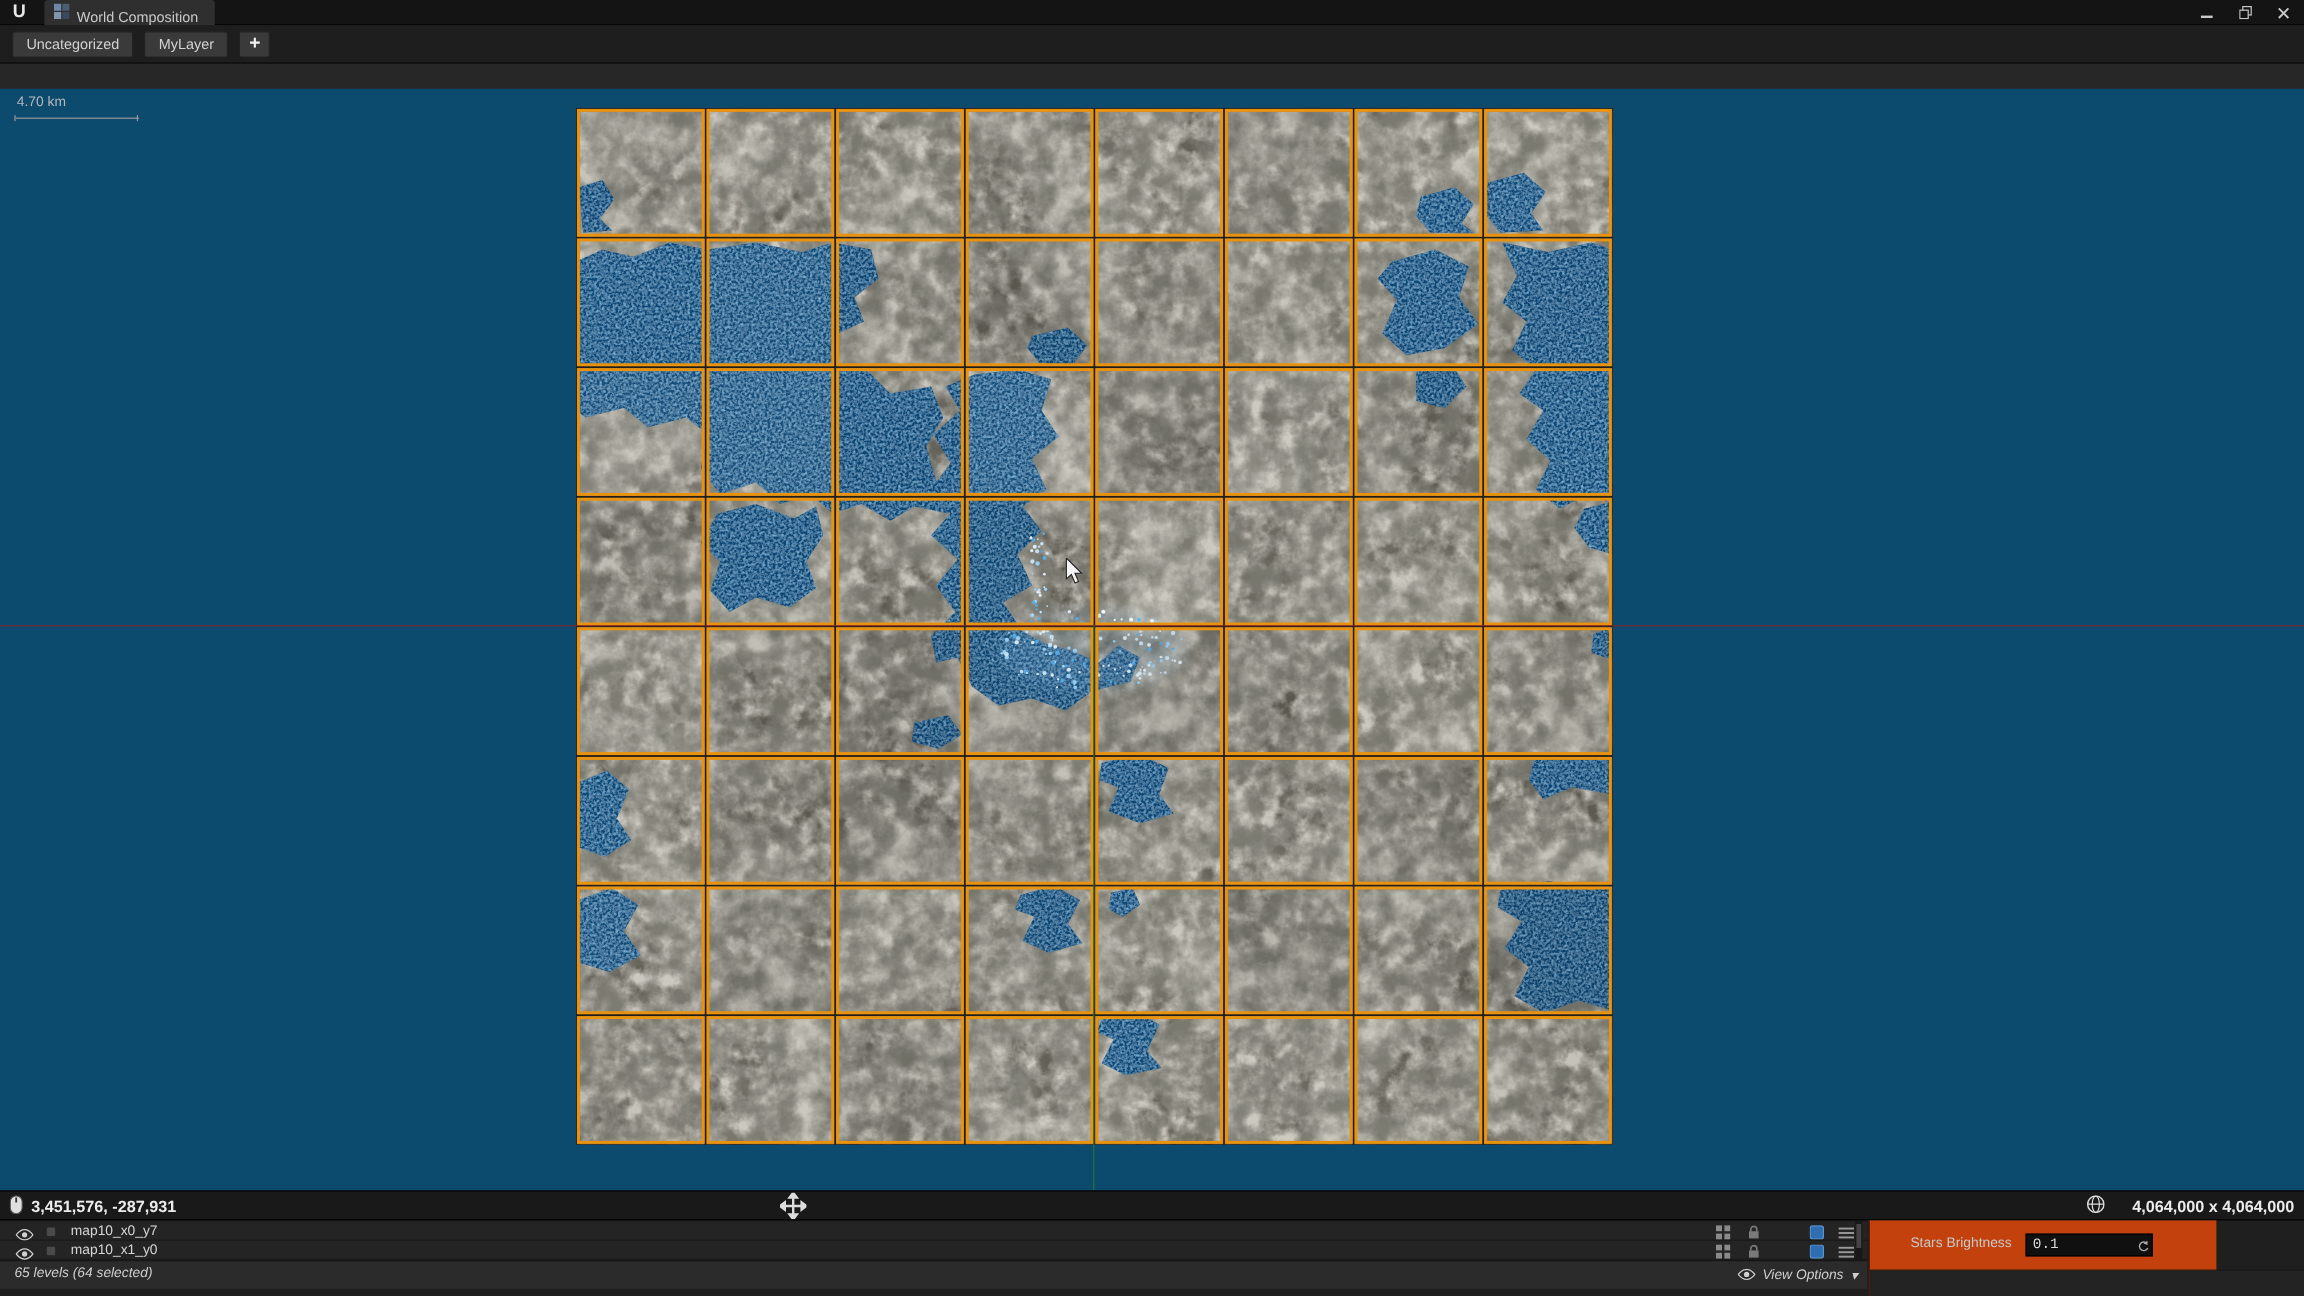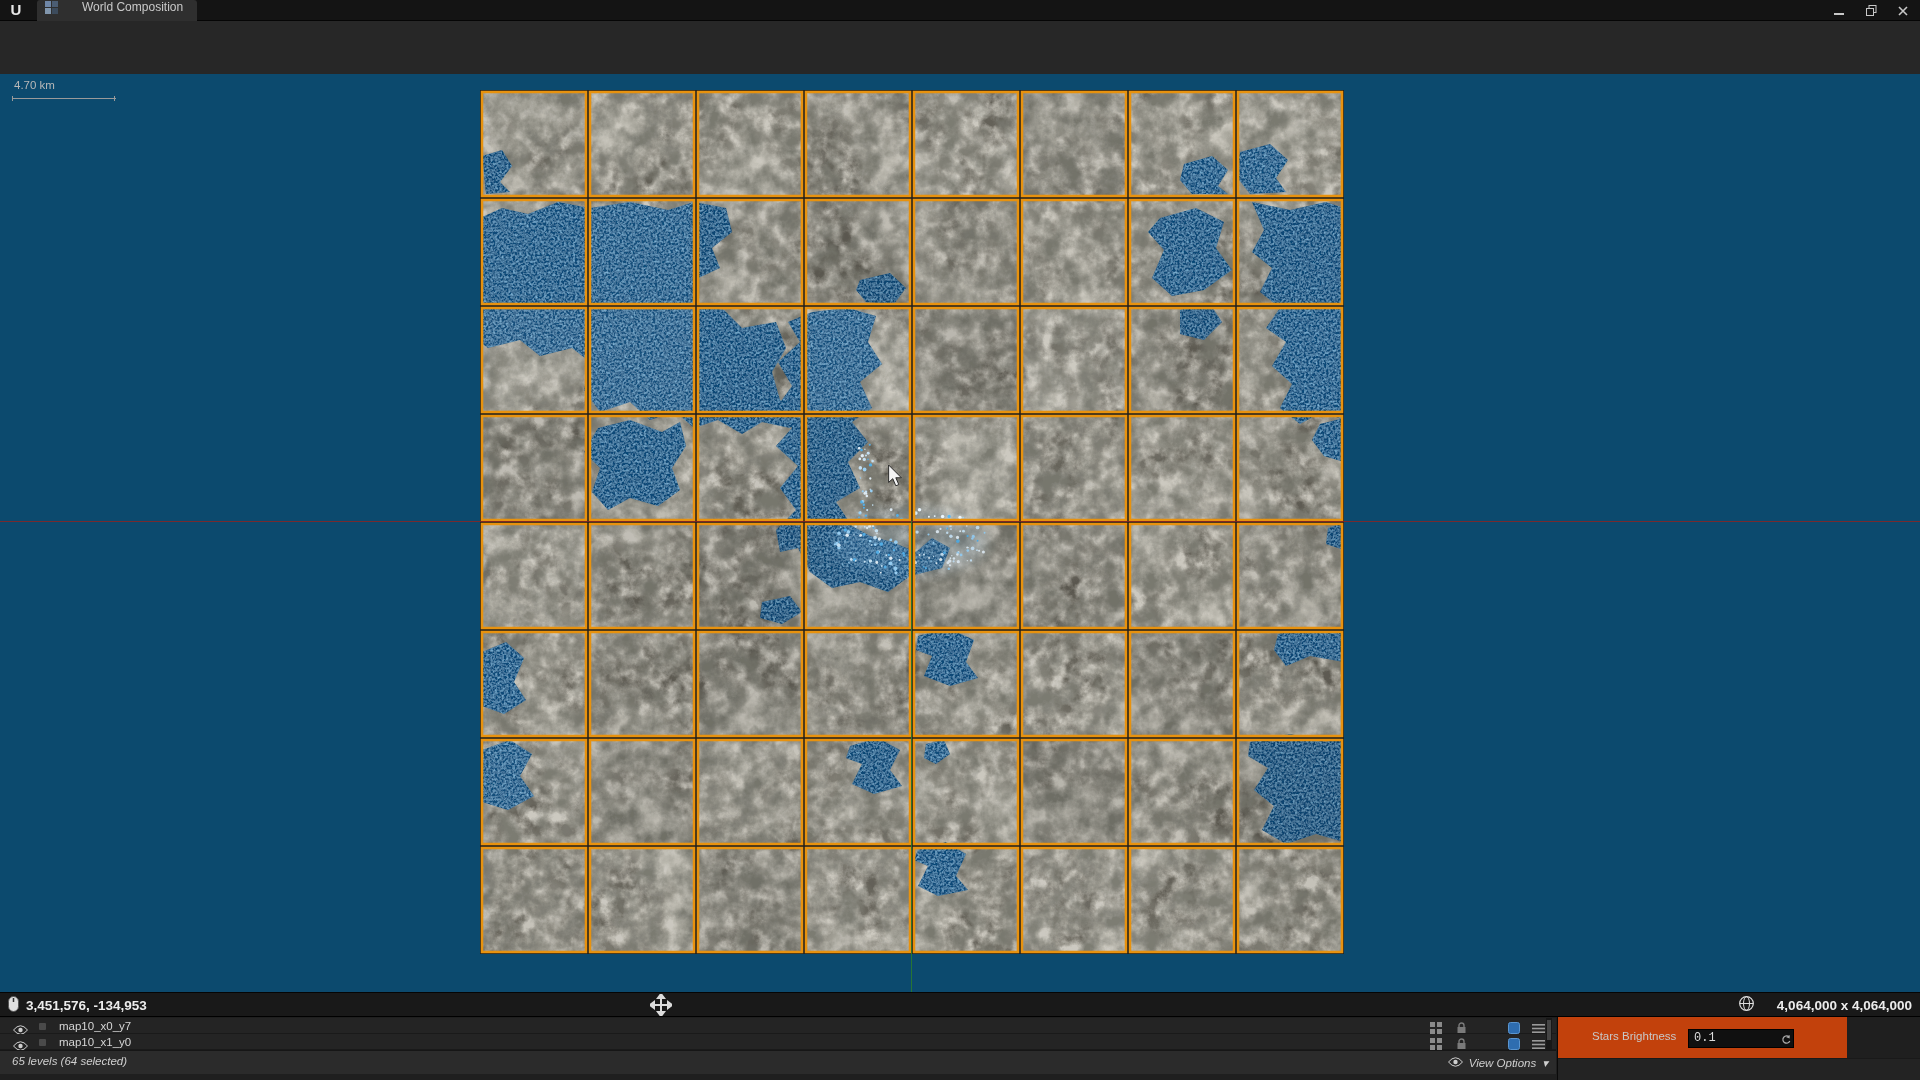--- a/index.html
+++ b/index.html
@@ -6,21 +6,21 @@
   html,body { width:1920px; height:1080px; overflow:hidden; background:#1a1a1a;
     font-family:"Liberation Sans", sans-serif; }
   .app { position:relative; width:1920px; height:1080px; background:#272727; }
 
   
   .title-bar { position:absolute; left:0; top:0; width:1920px; height:21px;
     background:#141414; border-bottom:1px solid #050505; }
   .logo { position:absolute; left:7px; top:1px; width:18px; height:18px;
     color:#e8e8e8; font-weight:bold; font-size:15px; line-height:18px; text-align:center; }
   .doc-tab { position:absolute; left:37px; top:0; height:21px; padding:0 14px 0 8px;
-    background:#2f2f2f; border-radius:3px 3px 0 0; display:flex; align-items:flex-start; gap:24px; }
+    background:#2f2f2f; border-radius:3px 3px 0 0; display:flex; align-items:flex-end; gap:6px; }
   .tab-label { font-size:12px; color:#c9c9c9; white-space:nowrap; }
   .win-controls { position:absolute; right:6px; top:0; height:21px; display:flex; align-items:center; gap:10px; }
   .win-btn { width:22px; height:16px; display:flex; align-items:center; justify-content:center; }
 
   
   .layers-bar { position:absolute; left:0; top:21px; width:1920px; height:32px;
     background:#1e1e1e; border-bottom:1px solid #0c0c0c; display:flex; align-items:center;
     padding-left:10px; gap:9px; }
   .layer-btn { height:22px; padding:0 11px; background:#3a3a3a; border:1px solid #222;
     border-radius:2px; color:#d2d2d2; font-size:12px; font-family:inherit; }
@@ -114,20 +114,25 @@
           </svg>
       </div>
       <div class="win-btn">
         <svg width="10" height="10">
             <path d="M1 1 L9 9 M9 1 L1 9" stroke="#c8c8c8" stroke-width="1.6"></path>
           </svg>
       </div>
     </div>
   </div>
 
+  <div class="layers-bar">
+    <button class="layer-btn">Uncategorized</button>
+    <button class="layer-btn">MyLayer</button>
+    <button class="add-btn">+</button>
+  </div>
 
 
   <div class="viewport">
     <div class="scale-label">4.70 km</div>
     <div class="scale-line"></div>
 
     <svg id="world-map" width="864" height="864">
       <defs>
         <filter id="fLow" x="0%" y="0%" width="100%" height="100%">
           <feTurbulence type="fractalNoise" baseFrequency="0.013" numOctaves="3" seed="5"></feTurbulence>
@@ -524,21 +529,21 @@
     </div>
 
     <div class="vp-status">
       <div class="vs-left">
         <span>
           <svg width="11" height="16" viewBox="0 0 11 16">
               <rect x="0.5" y="0.5" width="10" height="15" rx="5" fill="#e0e0e0" stroke="#555"></rect>
               <line x1="5.5" y1="2" x2="5.5" y2="6" stroke="#333" stroke-width="1.5"></line>
             </svg>
         </span>
-        <span>3,451,576, -134,953</span>
+        <span>3,451,576, -287,931</span>
       </div>
       <div class="vs-center">
         <svg width="22" height="22" viewBox="0 0 22 22">
             <g stroke="#dcdcdc" stroke-width="2" fill="#dcdcdc">
               <line x1="11" y1="4" x2="11" y2="18"></line>
               <line x1="4" y1="11" x2="18" y2="11"></line>
               <path d="M11 0 L8 4 L14 4 Z"></path>
               <path d="M11 22 L8 18 L14 18 Z"></path>
               <path d="M0 11 L4 8 L4 14 Z"></path>
               <path d="M22 11 L18 8 L18 14 Z"></path>

